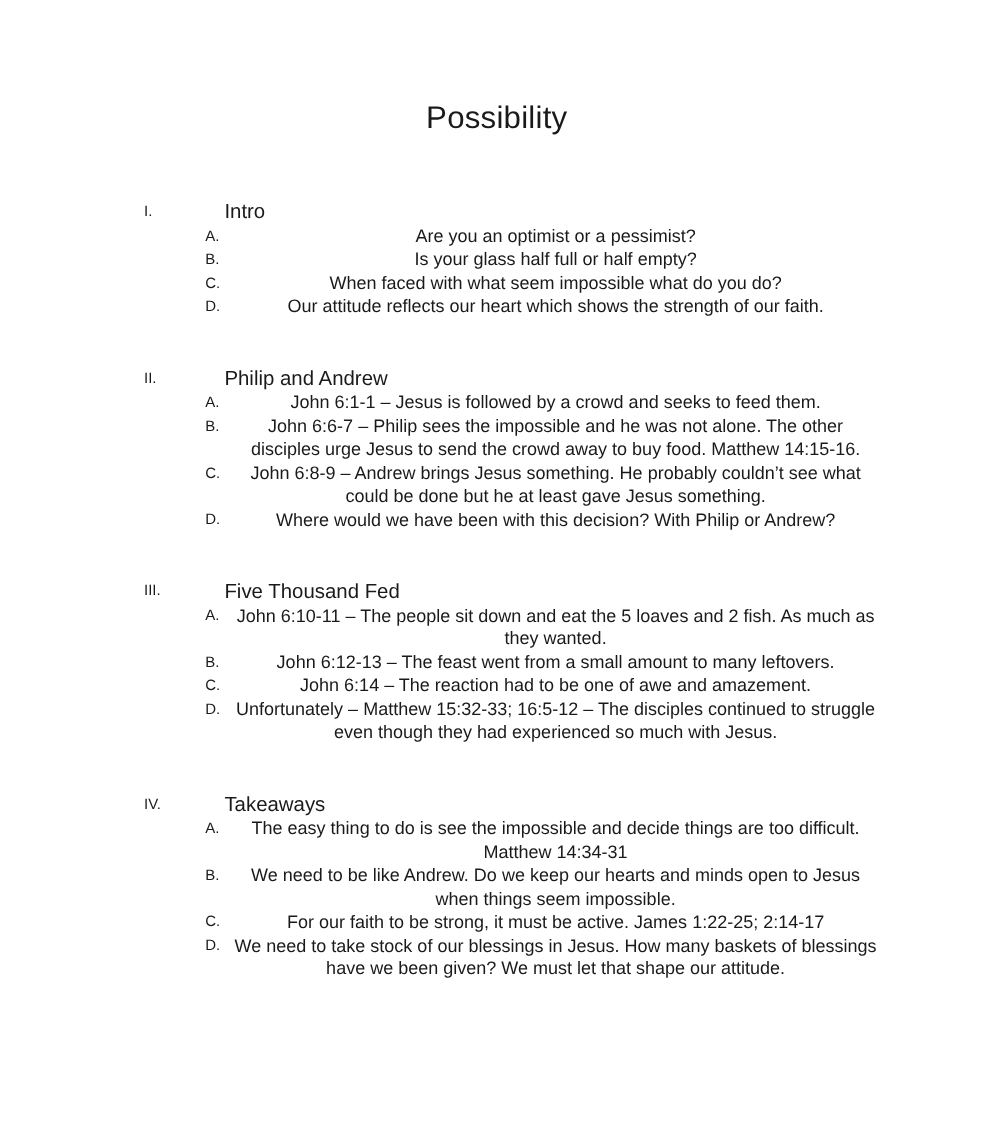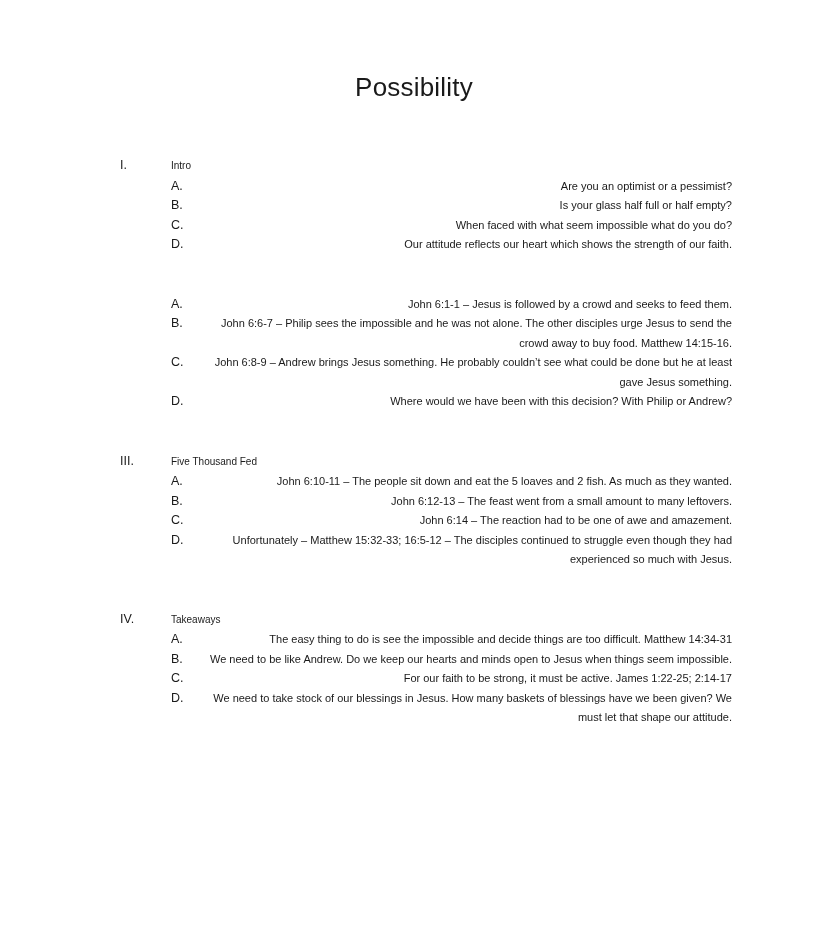--- a/index.html
+++ b/index.html
@@ -21,21 +21,21 @@
     height: 943px;
     background: #ffffff;
     box-sizing: border-box;
   }
 
   .doc-title {
     text-align: center;
     font-size: 26px;
     font-weight: 400;
     color: #1a1a1a;
-    margin: 0;
+    margin: 11px;
     padding-top: 72px;
     letter-spacing: 0.2px;
   }
 
   .outline {
     margin-top: 53px;
     padding-left: 120px;
     padding-right: 96px;
   }
 
@@ -51,43 +51,44 @@
     align-items: flex-start;
     font-size: 12.5px;
     line-height: 19.5px;
   }
   .section-numeral {
     width: 51px;
     flex: 0 0 51px;
     font-size: 12.5px;
   }
   .section-title {
-    font-size: 10px;
+    font-size: 17px;
+    margin-left: 16px;
   }
 
   .sub-list {
     margin-top: 1px;
   }
 
   .sub-item {
     display: flex;
     align-items: flex-start;
     font-size: 12.5px;
     line-height: 19.5px;
     padding-left: 51px;
   }
   .sub-letter {
     width: 23px;
     flex: 0 0 23px;
     font-size: 12.5px;
   }
   .sub-text {
     flex: 1 1 auto;
-    font-size: 11px;
-    text-align: right;
+    font-size: 15px;
+    text-align: center;
   }
 </style>
 </head>
 <body>
 
 <div class="page">
 
   <h1 class="doc-title">Possibility</h1>
 
   <div class="outline">
@@ -111,20 +112,24 @@
           <span class="sub-text">When faced with what seem impossible what do you do?</span>
         </div>
         <div class="sub-item">
           <span class="sub-letter">D.</span>
           <span class="sub-text">Our attitude reflects our heart which shows the strength of our faith.</span>
         </div>
       </div>
     </div>
 
     <div class="section">
+      <div class="section-head">
+        <span class="section-numeral">II.</span>
+        <span class="section-title">Philip and Andrew</span>
+      </div>
       <div class="sub-list">
         <div class="sub-item">
           <span class="sub-letter">A.</span>
           <span class="sub-text">John 6:1-1 – Jesus is followed by a crowd and seeks to feed them.</span>
         </div>
         <div class="sub-item">
           <span class="sub-letter">B.</span>
           <span class="sub-text">John 6:6-7 – Philip sees the impossible and he was not alone. The other disciples urge Jesus to send the crowd away to buy food. Matthew 14:15-16.</span>
         </div>
         <div class="sub-item">

